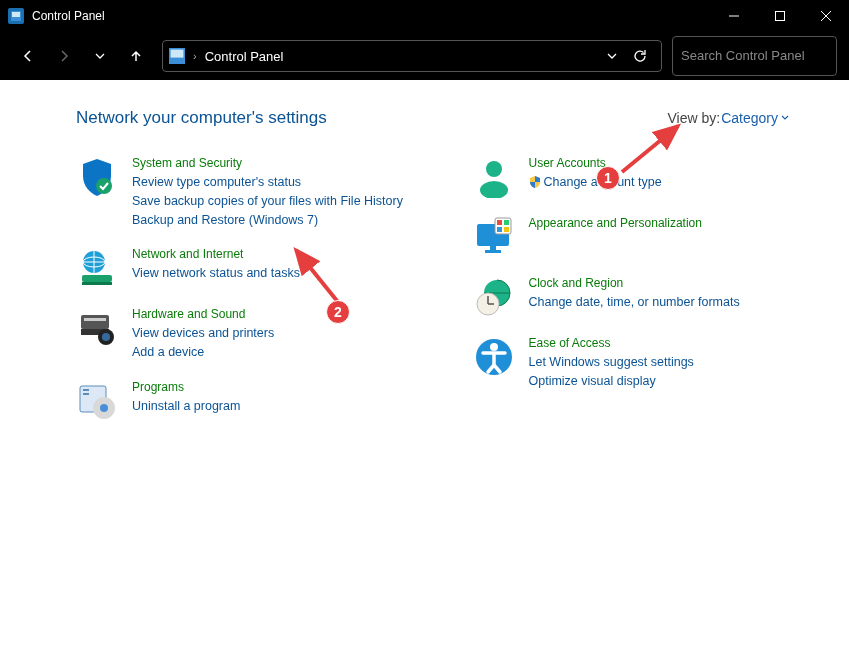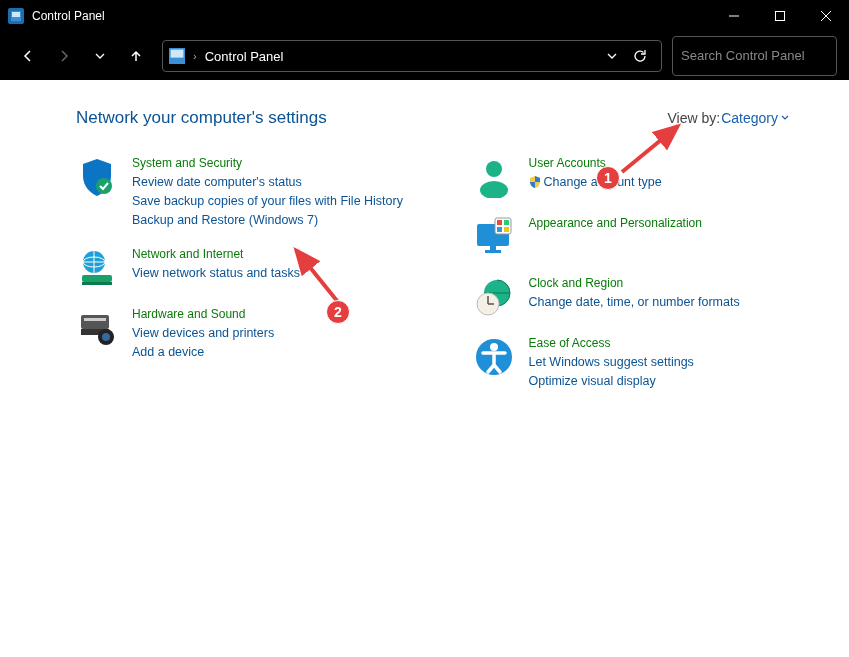--- a/index.html
+++ b/index.html
@@ -143,21 +143,21 @@
       <div class="cat">
         <div class="cat-icon">
           <svg viewBox="0 0 42 42">
               <path d="M21 3 L35 8 V20 C35 30 28 37 21 40 C14 37 7 30 7 20 V8 Z" fill="#0b74c5"></path>
               <circle cx="28" cy="30" r="8" fill="#1aa06a"></circle>
               <path d="M24 30 l3 3 l5 -6" fill="none" stroke="#fff" stroke-width="2"></path>
             </svg>
         </div>
         <div class="cat-body">
           <div class="cat-title">System and Security</div>
-          <a class="cat-link">Review date computer's status</a>
+          <a class="cat-link">Review type computer's status</a>
           <a class="cat-link">Save backup copies of your files with File History</a>
           <a class="cat-link">Backup and Restore (Windows 7)</a>
         </div>
       </div>
 
       <div class="cat">
         <div class="cat-icon">
           <svg viewBox="0 0 42 42">
               <circle cx="18" cy="15" r="11" fill="#1f9fd8"></circle>
               <ellipse cx="18" cy="15" rx="11" ry="5" fill="none" stroke="#fff" stroke-width="1"></ellipse>
@@ -182,20 +182,35 @@
               <circle cx="30" cy="30" r="4" fill="#356a9e"></circle>
             </svg>
         </div>
         <div class="cat-body">
           <div class="cat-title">Hardware and Sound</div>
           <a class="cat-link">View devices and printers</a>
           <a class="cat-link">Add a device</a>
         </div>
       </div>
 
+      <div class="cat">
+        <div class="cat-icon">
+          <svg viewBox="0 0 42 42">
+              <rect x="4" y="6" width="26" height="26" rx="2" fill="#dce8f5" stroke="#5c8db8"></rect>
+              <rect x="7" y="9" width="6" height="2" fill="#5c8db8"></rect>
+              <rect x="7" y="13" width="6" height="2" fill="#5c8db8"></rect>
+              <circle cx="28" cy="28" r="11" fill="#d9d9d9"></circle>
+              <circle cx="28" cy="28" r="4" fill="#4a90d9"></circle>
+            </svg>
+        </div>
+        <div class="cat-body">
+          <div class="cat-title">Programs</div>
+          <a class="cat-link">Uninstall a program</a>
+        </div>
+      </div>
 
     </div>
 
     <div class="col">
 
       <div class="cat">
         <div class="cat-icon">
           <svg viewBox="0 0 42 42">
               <circle cx="21" cy="13" r="8" fill="#1db388"></circle>
               <ellipse cx="21" cy="34" rx="14" ry="9" fill="#1db388"></ellipse>

